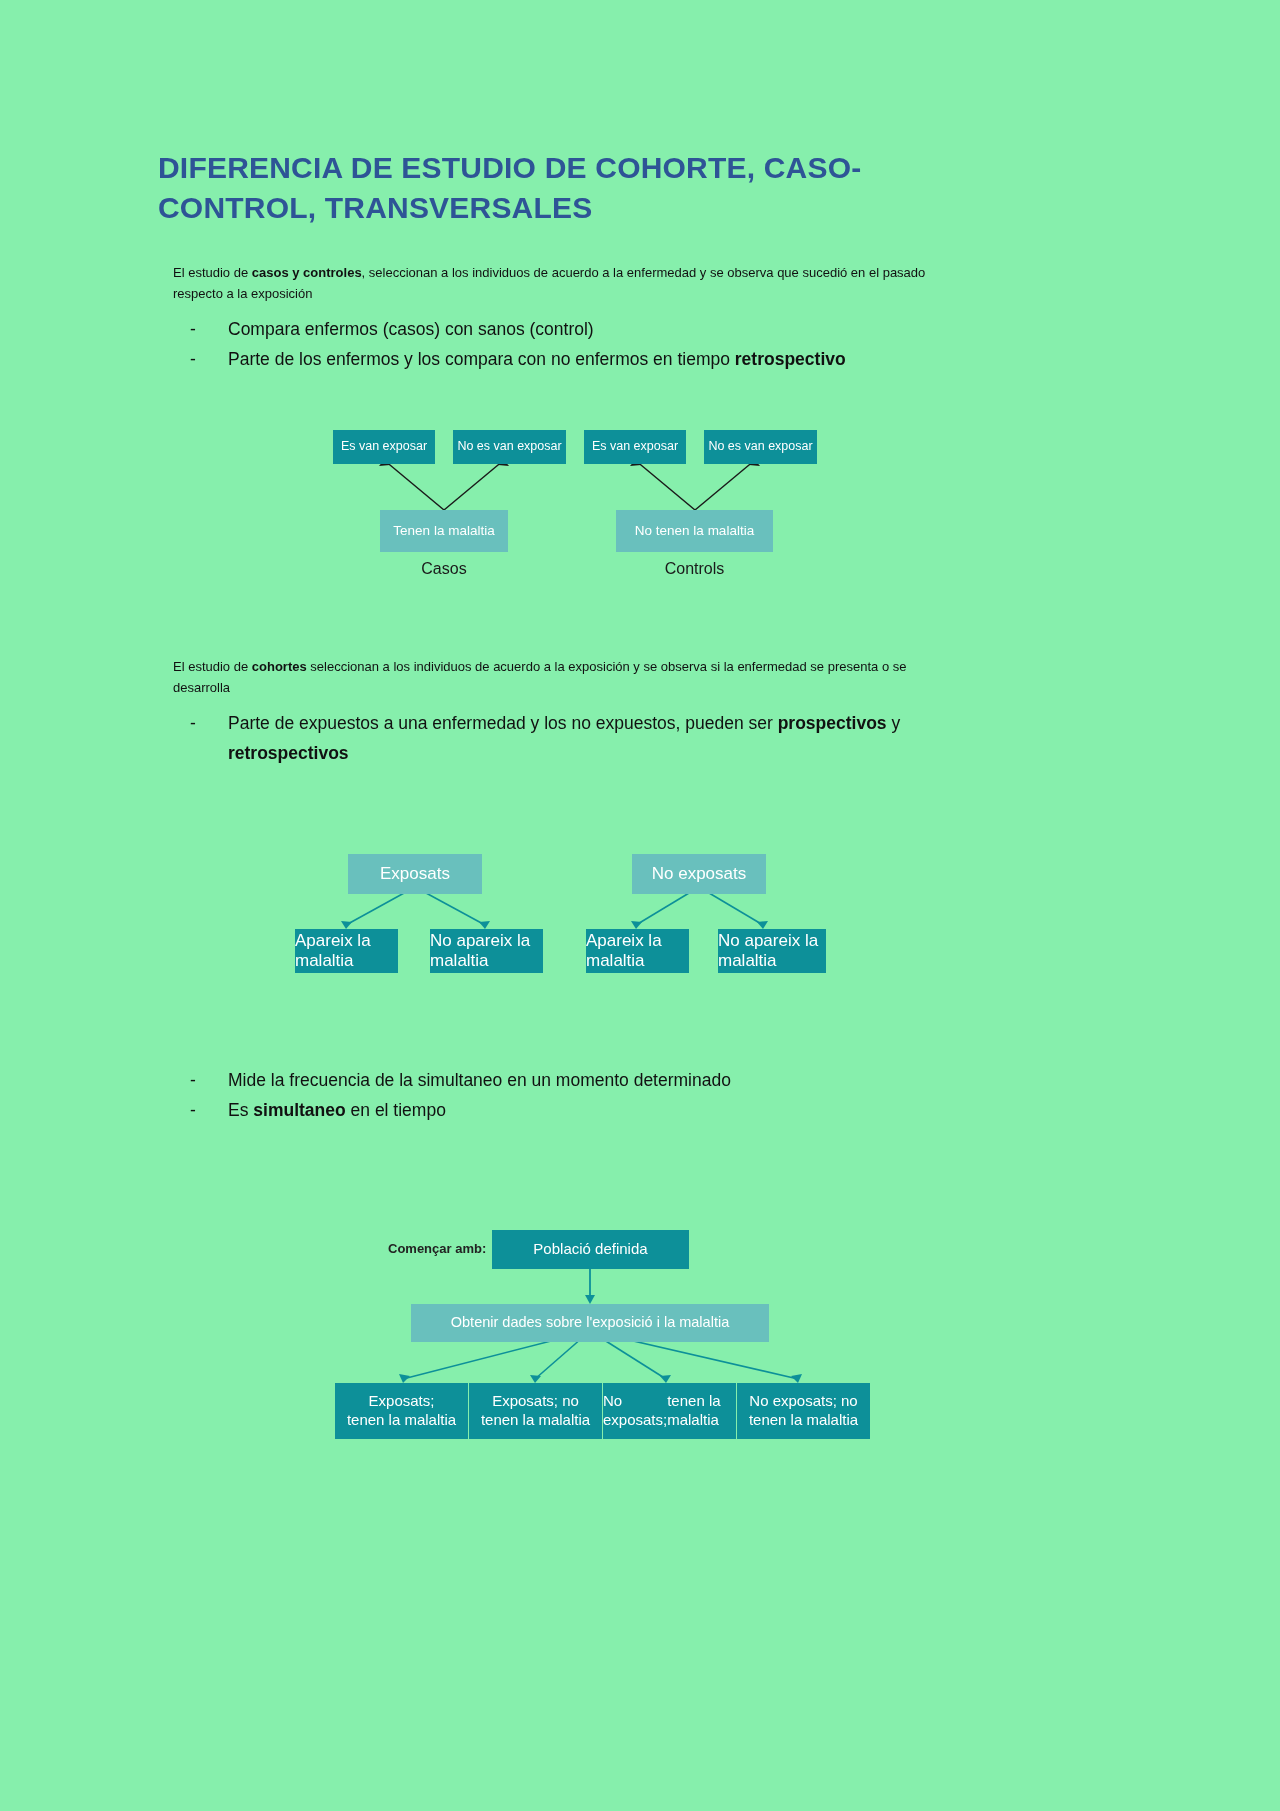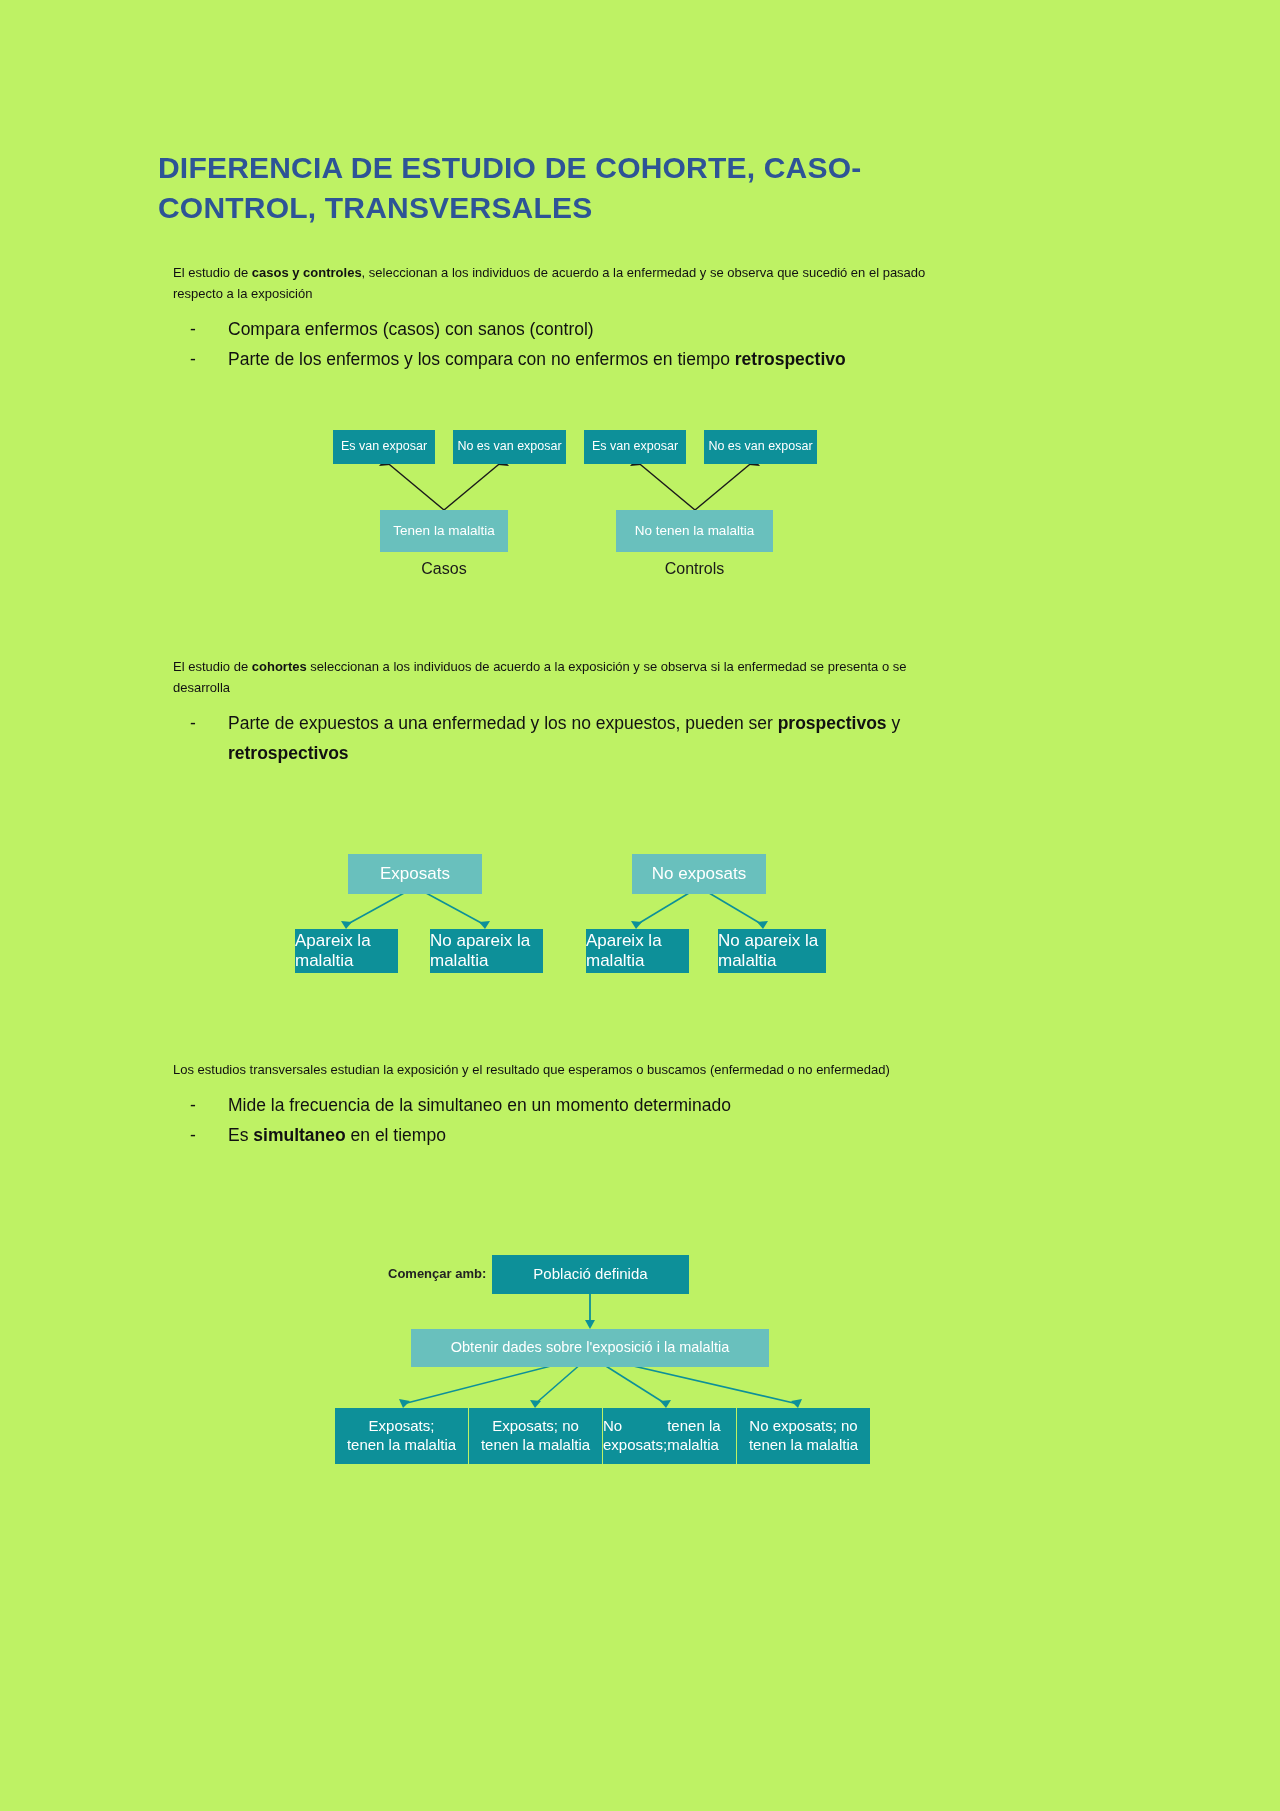--- a/index.html
+++ b/index.html
@@ -13,21 +13,21 @@
     position: relative;
     font-family: "Liberation Sans", sans-serif;
     color: #1a1a1a;
     overflow: hidden;
   }
   .page {
     position: absolute;
     left: 0; top: 0;
     width: 1280px;
     height: 1811px;
-    background: #bef264;
+    background: #86efac;
   }
   .content {
     position: absolute;
     left: 158px;
     top: 148px;
     width: 805px;
   }
   h1.doc-title {
     font-size: 30px;
     line-height: 1.33;
@@ -199,21 +199,20 @@
       <div class="box dark" style="left:428px; top:117px; width:103px; height:44px;">
           <span>Apareix la malaltia</span>
         </div>
       <div class="box dark" style="left:560px; top:117px; width:108px; height:44px;">
           <span>No apareix la malaltia</span>
         </div>
     </div>
 
     <div class="spacer-lg"></div>
 
-    <p class="para">Los estudios transversales estudian la exposición y el resultado que esperamos o buscamos (enfermedad o no enfermedad)</p>
 
     <ul class="bullets">
       <li><span class="dash">-</span><span>Mide la frecuencia de la simultaneo en un momento determinado</span></li>
       <li><span class="dash">-</span><span>Es </span><b>simultaneo</b><span> en el tiempo</span></li>
     </ul>
 
     <div class="diagram" id="diagram-cross">
       <svg width="805" height="260" viewBox="0 0 805 260">
 
         <path d="M 432 81 L 432 110" stroke="#0d9099" stroke-width="1.8" fill="none"></path>

